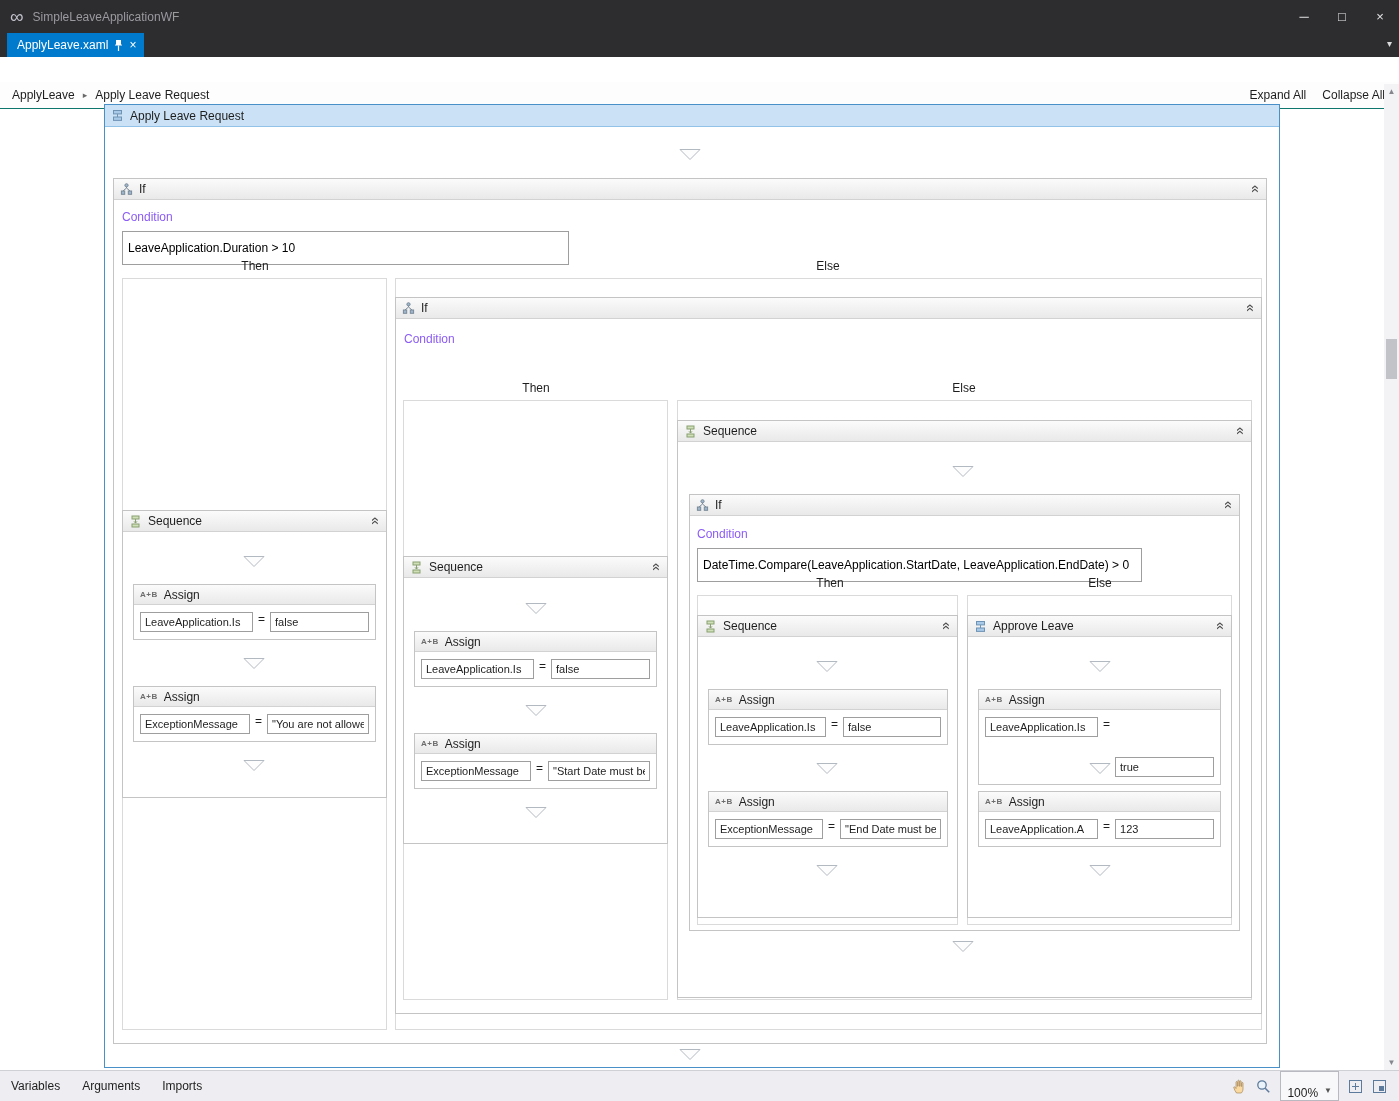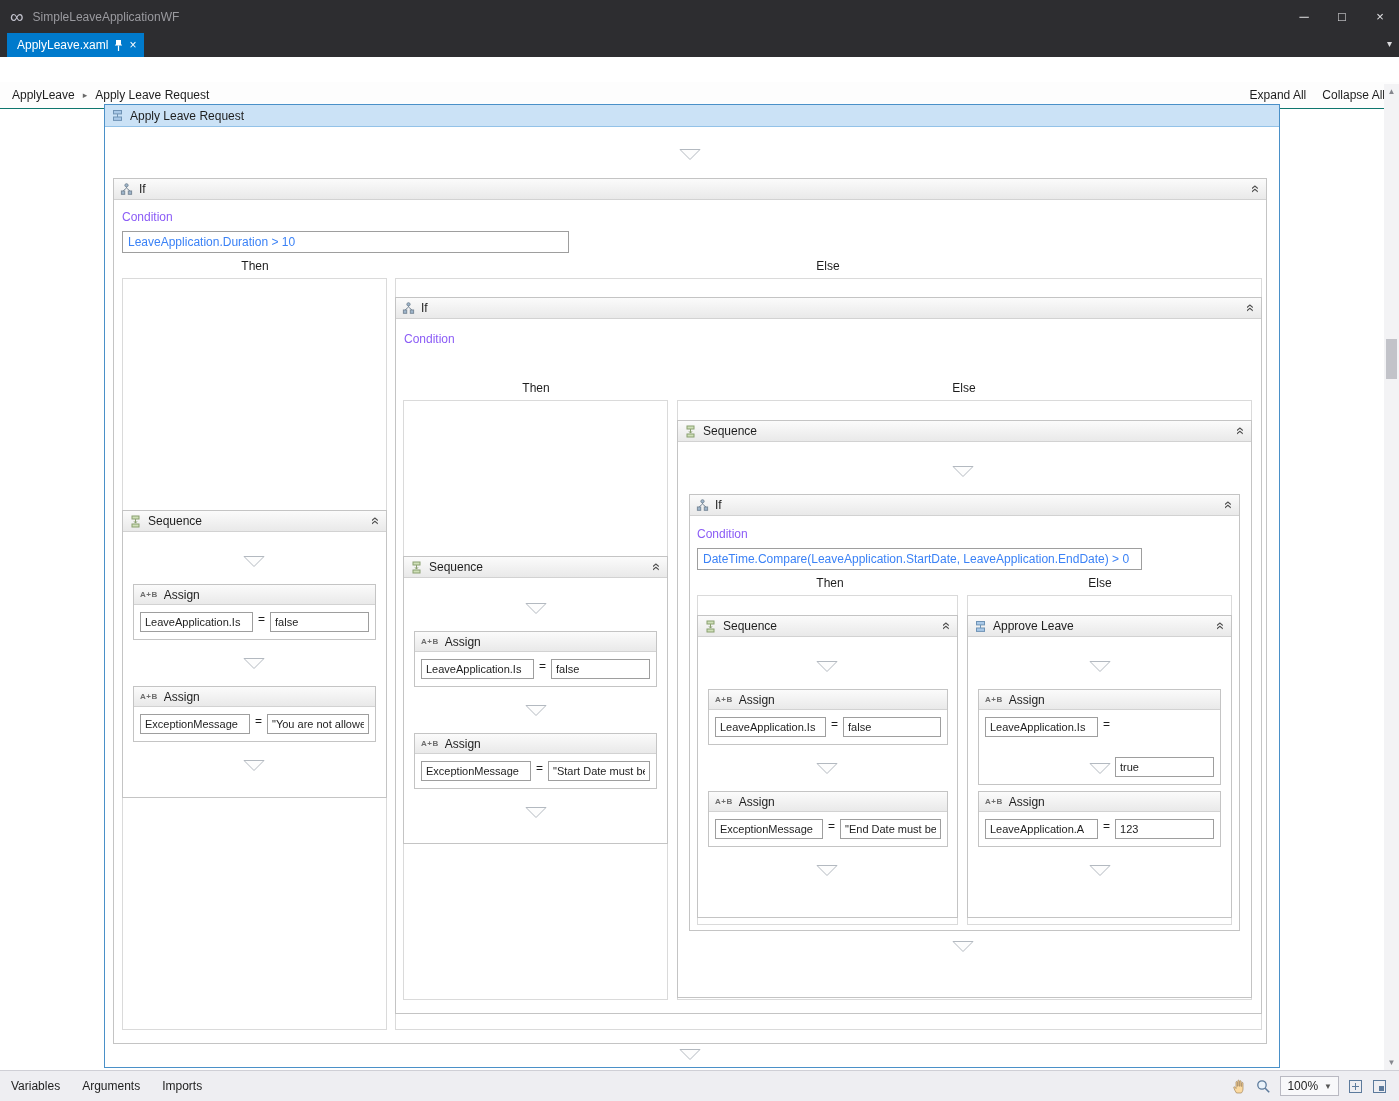--- a/index.html
+++ b/index.html
@@ -26,42 +26,42 @@
                    font-size:12px; color:#1e1e1e; padding:0 12px; gap:8px;margin-top:25px; }
   .bc-sep { color:#6a6a6a; font-size:9px; }
   .bc-right { margin-left:auto; display:flex; gap:16px; padding-right:2px; }
   .bc-link { cursor:pointer; }
 
   .statusbar { position:absolute; left:0; top:1070px; width:100%; height:31px; background:#eeeef2;
                border-top:1px solid #cfcfd6; display:flex; align-items:center;
                font-size:12px; color:#1e1e1e; }
   .sb-tab { padding:0 11px; height:100%; display:flex; align-items:center; cursor:pointer; }
   .sb-right { margin-left:auto; display:flex; align-items:center; gap:9px; padding-right:12px; }
-  .zoom-combo { display:flex; align-items:center; gap:6px; border:1px solid #b9b9c2;
-                background:#f8f8fa; height:20px; padding:4px 6px; font-size:12px; }
+  .zoom-combo { display:flex; align-items:flex-start; gap:6px; border:1px solid #b9b9c2;
+                background:#f8f8fa; height:20px; padding:14px 6px; font-size:12px; }
   .zoom-caret { font-size:8px; color:#555; }
 
   .vscroll { position:absolute; left:1384px; top:84px; width:15px; height:986px; background:#f3f3f5; }
   .sb-arrow { position:absolute; left:0; width:15px; height:15px; display:flex; align-items:center;
               justify-content:center; font-size:8px; color:#85878e; }
   .sb-thumb { position:absolute; left:2px; width:11px; background:#c2c3c9; }
 
   
   .activity { position:absolute; background:#fff; border:1px solid #c4c4c4; }
   .root { border-color:#4a90c8; }
   .hdr { display:flex; align-items:center; gap:6px; height:21px; padding:0 6px;
          background:linear-gradient(#fbfbfb,#e9e9e9); border-bottom:1px solid #d2d2d2;
          font-size:12px; color:#1e1e1e; white-space:nowrap; }
   .hdr-root { height:22px; background:#cbe2f6; border-bottom:1px solid #93c2e8; }
   .chev { margin-left:auto; transform:rotate(90deg); font-size:14px; color:#4a4a4a; }
   .dropzone { position:absolute; border:1px solid #dadada; background:#fff; }
   .cond-label { position:absolute; font-size:12px; color:#8b5cf6; }
   .col-label { position:absolute; transform:translateX(-50%); font-size:12px; color:#1e1e1e; }
-  .cond-input { position:absolute; height:22px; border:1px solid #9e9e9e; background:#fff;
-                font:12px "Liberation Sans", sans-serif; padding:0 5px; color:#3b82f6; }
+  .cond-input { position:absolute; height:34px; border:1px solid #9e9e9e; background:#fff;
+                font:12px "Liberation Sans", sans-serif; padding:0 5px; color:#000000; }
   .tri { position:absolute; transform:translateX(-50%); }
   .assign { position:absolute; background:#fff; border:1px solid #c4c4c4; }
   .assign .hdr { height:20px; }
   .assign-body { display:flex; align-items:flex-start; gap:5px; padding:7px 6px; }
   .assign-input { height:20px; border:1px solid #9e9e9e; background:#fff; min-width:0;
                   font:11px "Liberation Sans", sans-serif; padding:0 4px; color:#1e1e1e; }
   .ab { font-size:8px; font-weight:bold; color:#6d6d6d; letter-spacing:0.5px; }
   .eq { font-size:12px; color:#1e1e1e; }
   .icon { flex:0 0 auto; }
 </style>

